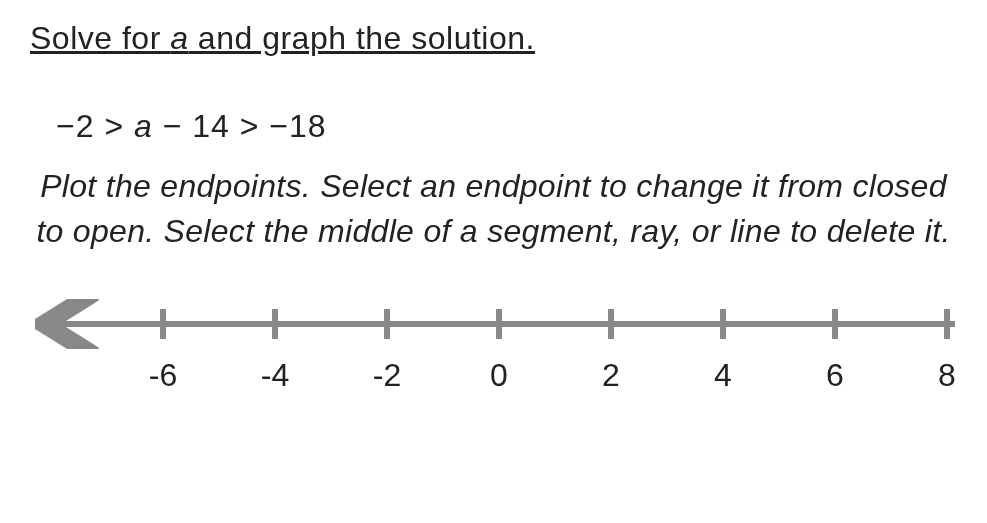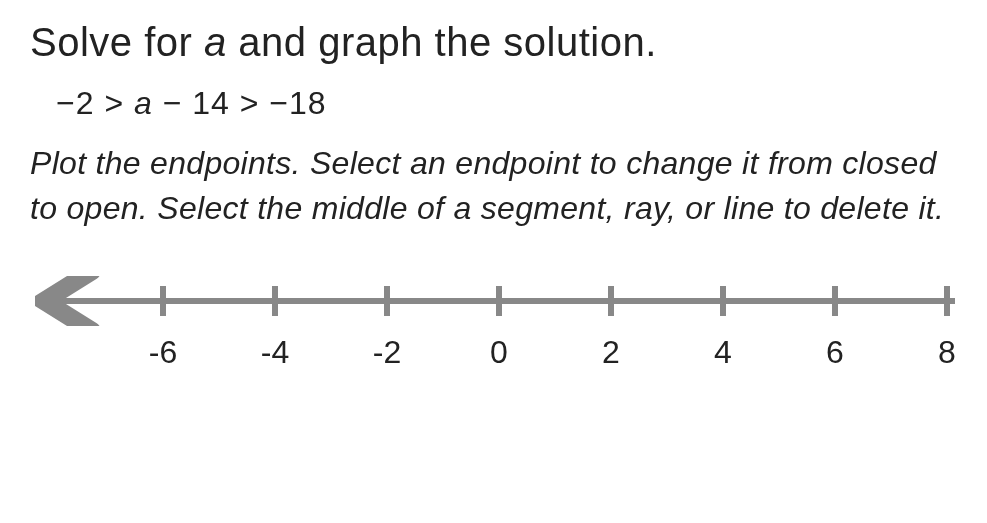--- a/index.html
+++ b/index.html
@@ -10,24 +10,25 @@
     body {
       width: 987px;
       height: 523px;
       background: #ffffff;
       font-family: Verdana, Geneva, sans-serif;
       color: #222222;
       padding: 20px 30px;
       position: relative;
     }
     .title {
-      font-size: 40px;
+      font-size: 32px;
       font-weight: 400;
-      margin-bottom: 20px;
+      margin-bottom: 51px;
       letter-spacing: 0.5px;
+      text-decoration: underline;
     }
     .title .var {
       font-style: italic;
     }
     .inequality {
       font-size: 32px;
       font-weight: 400;
       margin-left: 26px;
       margin-bottom: 19px;
       letter-spacing: 1px;
@@ -35,20 +36,21 @@
     .inequality .var {
       font-style: italic;
     }
     .instructions {
       font-size: 32px;
       font-style: italic;
       font-weight: 400;
       line-height: 1.4;
       margin-bottom: 45px;
       letter-spacing: 0.3px;
+      text-align: center;
     }
     .number-line-container {
       position: relative;
       width: 920px;
       margin-top: 20px;
       margin-left: 5px;
     }
     .number-line-svg {
       display: block;
     }

